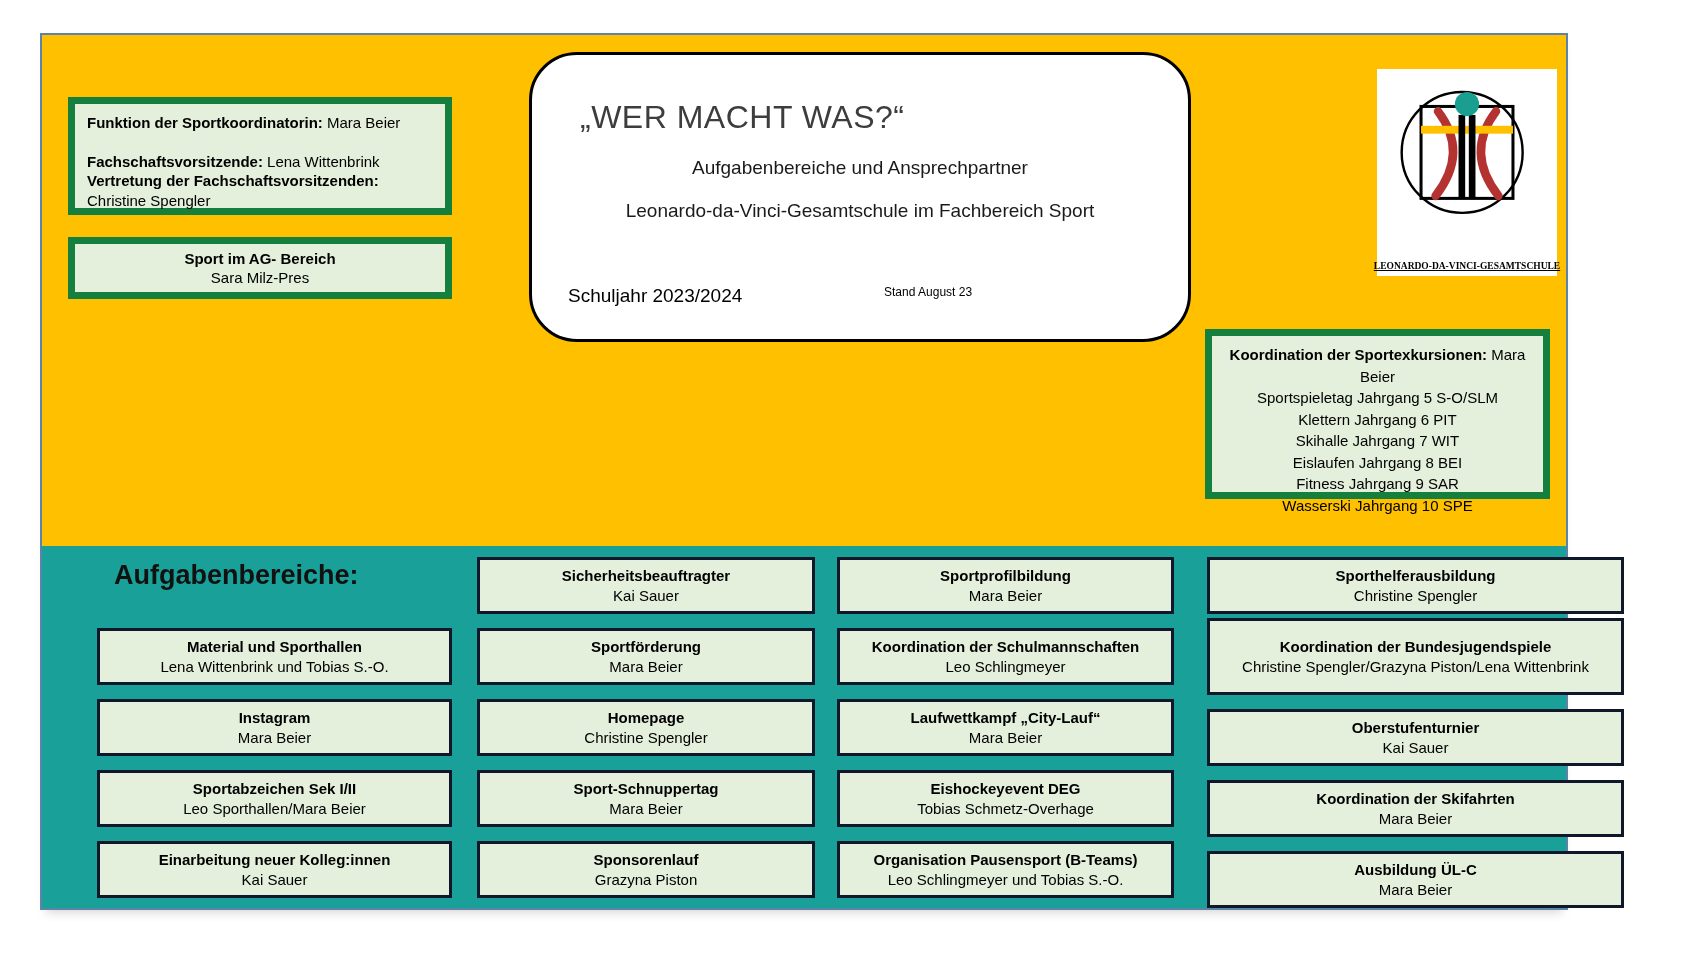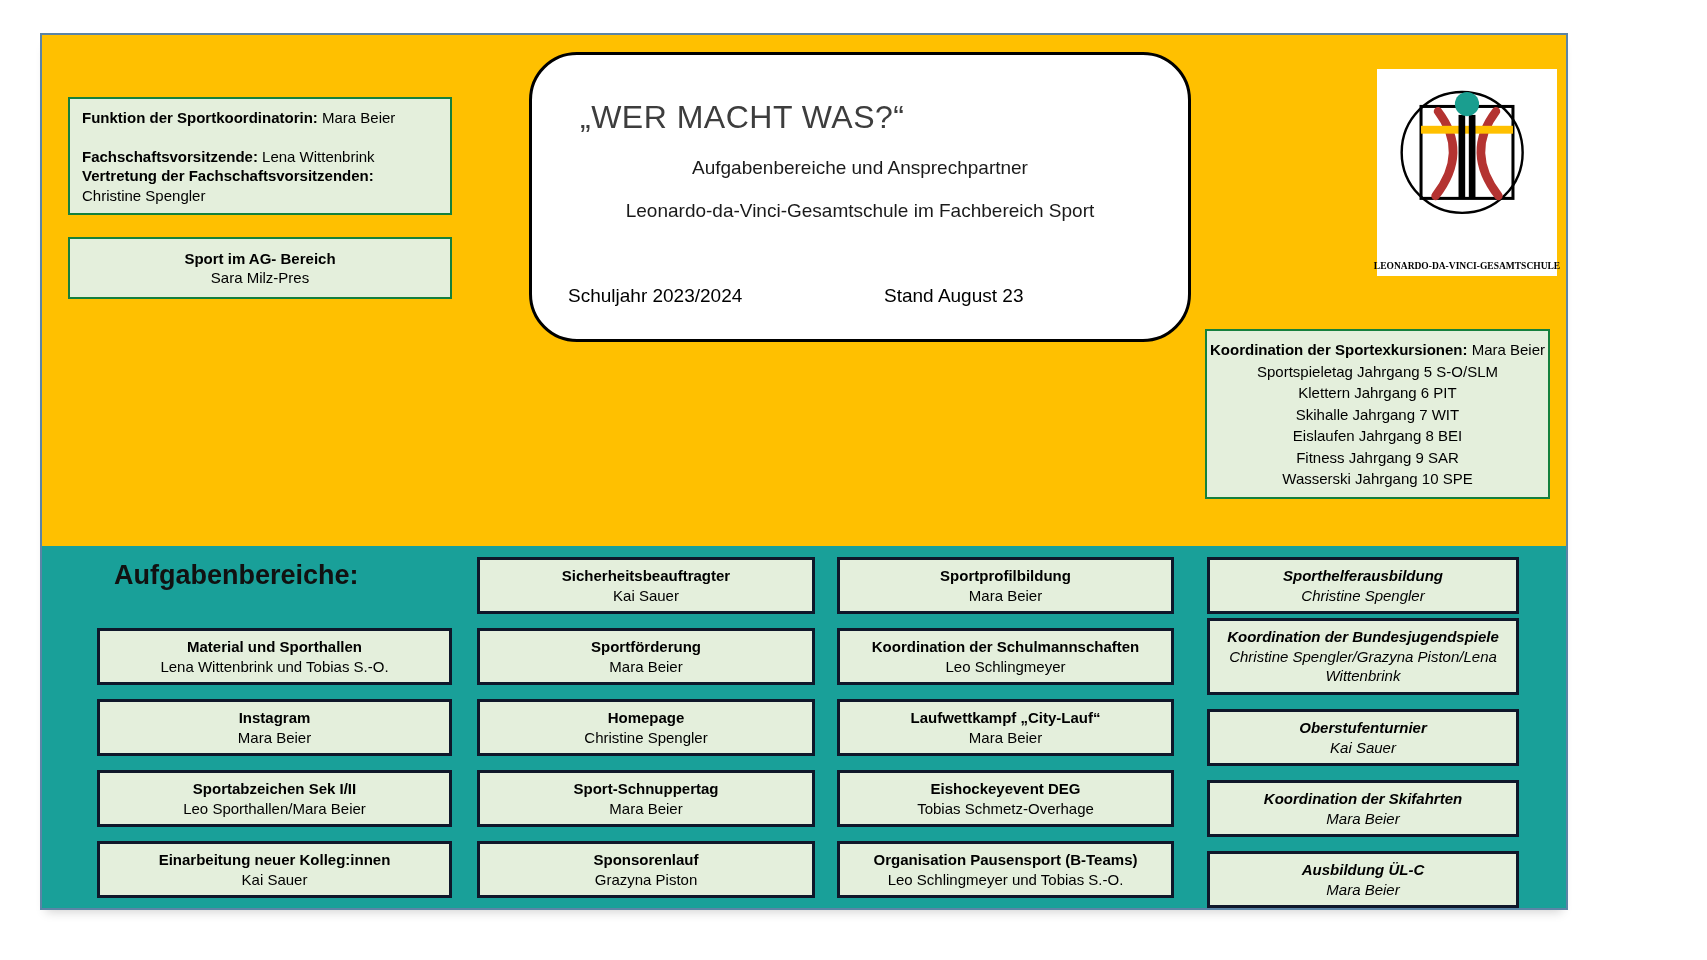--- a/index.html
+++ b/index.html
@@ -5,59 +5,59 @@
   html,body{margin:0;padding:0;background:#ffffff;}
   .page{position:relative;width:1707px;height:960px;background:#ffffff;
         font-family:"Liberation Sans",sans-serif;color:#000;overflow:hidden;}
   .panel{position:absolute;left:40px;top:33px;width:1528px;height:877px;
          border:2px solid #5b84a6;box-sizing:border-box;
          box-shadow:0 8px 10px -6px rgba(0,0,0,0.18);}
   .orange-section{position:absolute;left:0;top:0;width:100%;height:511px;background:#FFC000;}
   .teal-section{position:absolute;left:0;top:511px;width:100%;height:362px;background:#19A099;}
 
   
-  .gbox{position:absolute;background:#E4EFDC;border:2px solid #15803d;box-sizing:border-box;
+  .gbox{position:absolute;background:#E4EFDC;border:7px solid #15803d;box-sizing:border-box;
         font-size:15px;line-height:19.5px;}
   .b{font-weight:bold;}
 
   .coordinators{left:26px;top:62px;width:384px;height:118px;padding:9px 12px;}
   .coordinators .spacer{height:19px;}
 
   .ag{left:26px;top:202px;width:384px;height:62px;text-align:center;
       display:flex;flex-direction:column;justify-content:center;}
 
   
   .card{position:absolute;left:487px;top:17px;width:662px;height:290px;background:#ffffff;
         border:3px solid #000;border-radius:48px;box-sizing:border-box;}
   .card-title{position:absolute;left:48px;top:44px;font-size:32px;color:#3d3d3d;letter-spacing:0.5px;}
   .card-line{position:absolute;left:0;width:100%;text-align:center;font-size:19px;color:#1a1a1a;}
   .c1{top:102px;}
   .c2{top:145px;}
   .card-link{position:absolute;left:0;top:188px;width:100%;text-align:center;font-size:19px;
              color:#0563C1;text-decoration:underline;cursor:pointer;}
   .card-year{position:absolute;left:36px;top:230px;font-size:19px;}
-  .card-stand{position:absolute;left:352px;top:230px;font-size:19px;}
+  .card-stand{position:absolute;left:352px;top:230px;font-size:12px;}
 
   
   .logo{position:absolute;left:1335px;top:34px;width:180px;height:207px;background:#ffffff;
-        display:flex;flex-direction:column;align-items:center;box-sizing:border-box;padding-top:6px;}
+        display:flex;flex-direction:column;align-items:center;box-sizing:border-box;padding-top:6px;text-decoration:underline;}
   .logo-caption{margin-top:auto;padding-bottom:5px;font-family:"Liberation Serif",serif;
                 font-size:9.5px;font-weight:bold;letter-spacing:0px;white-space:nowrap;}
 
   
   .excursions{left:1163px;top:294px;width:345px;height:170px;text-align:center;padding-top:8px;
               line-height:21.5px;}
 
   
   .tasks-heading{position:absolute;left:72px;top:14px;font-size:27px;font-weight:bold;color:#111;}
   .task-col{position:absolute;display:flex;flex-direction:column;gap:14px;}
   .col1{left:55px;top:82px;width:355px;}
   .col2{left:435px;top:11px;width:338px;}
   .col3{left:795px;top:11px;width:337px;}
-  .col4{left:1165px;top:11px;width:312px;font-style:italic;}
+  .col4{left:1165px;top:11px;width:417px;}
   .task-box{background:#E4EFDC;border:3px solid #0f172a;box-sizing:border-box;min-height:57px;
             display:flex;flex-direction:column;justify-content:center;align-items:center;
             text-align:center;font-size:15px;line-height:19.5px;padding:2px 8px;}
   .task-box.tall{min-height:77px;margin-top:-10px;}
 </style>
 </head>
 <body>
 
 <div class="page">
   <div class="panel">

